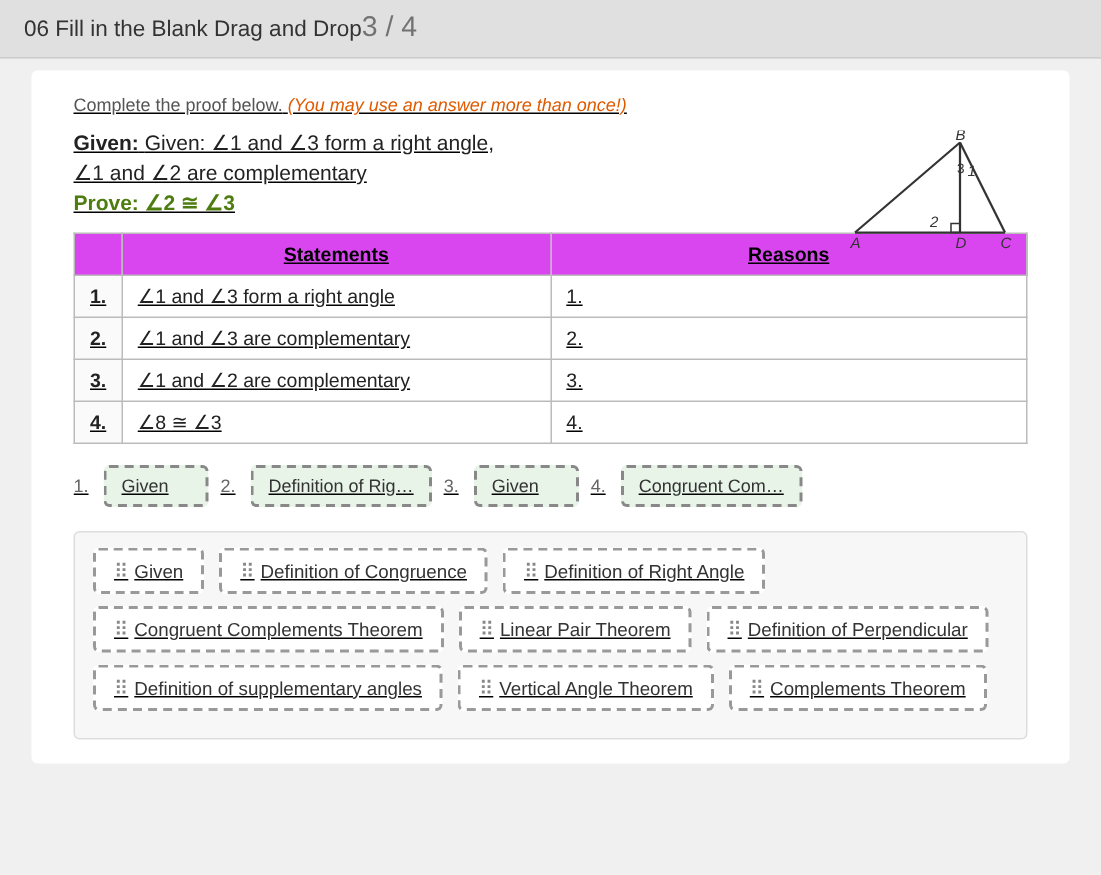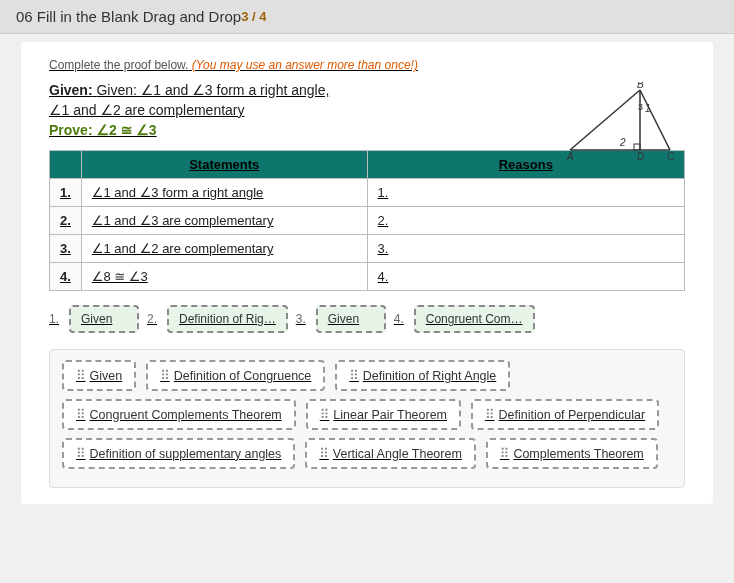--- a/index.html
+++ b/index.html
@@ -23,23 +23,22 @@
       display: flex;
       align-items: center;
       border-bottom: 1px solid #ccc;
     }
     .top-bar-title {
       font-size: 15px;
       color: #333;
       font-weight: 400;
     }
     .page-counter {
-      font-size: 13px;
-      color: #a16207;
-      font-weight: bold;
+      font-size: 19px;
+      color: #737373;
     }
     .main-content {
       background: #fff;
       margin: 8px 21px;
       padding: 16px 28px;
       border-radius: 4px;
       position: relative;
       text-decoration: underline;
     }
     .instructions {
@@ -72,21 +71,21 @@
       width: 110px;
       height: 80px;
     }
     .proof-table {
       width: 100%;
       border-collapse: collapse;
       font-size: 13px;
       margin-bottom: 14px;
     }
     .proof-table th {
-      background: #0f766e;
+      background: #d946ef;
       border: 1px solid #bbb;
       padding: 6px 10px;
       text-align: center;
       font-weight: 600;
       font-size: 13px;
     }
     .proof-table td {
       border: 1px solid #bbb;
       padding: 6px 10px;
       font-size: 13px;

